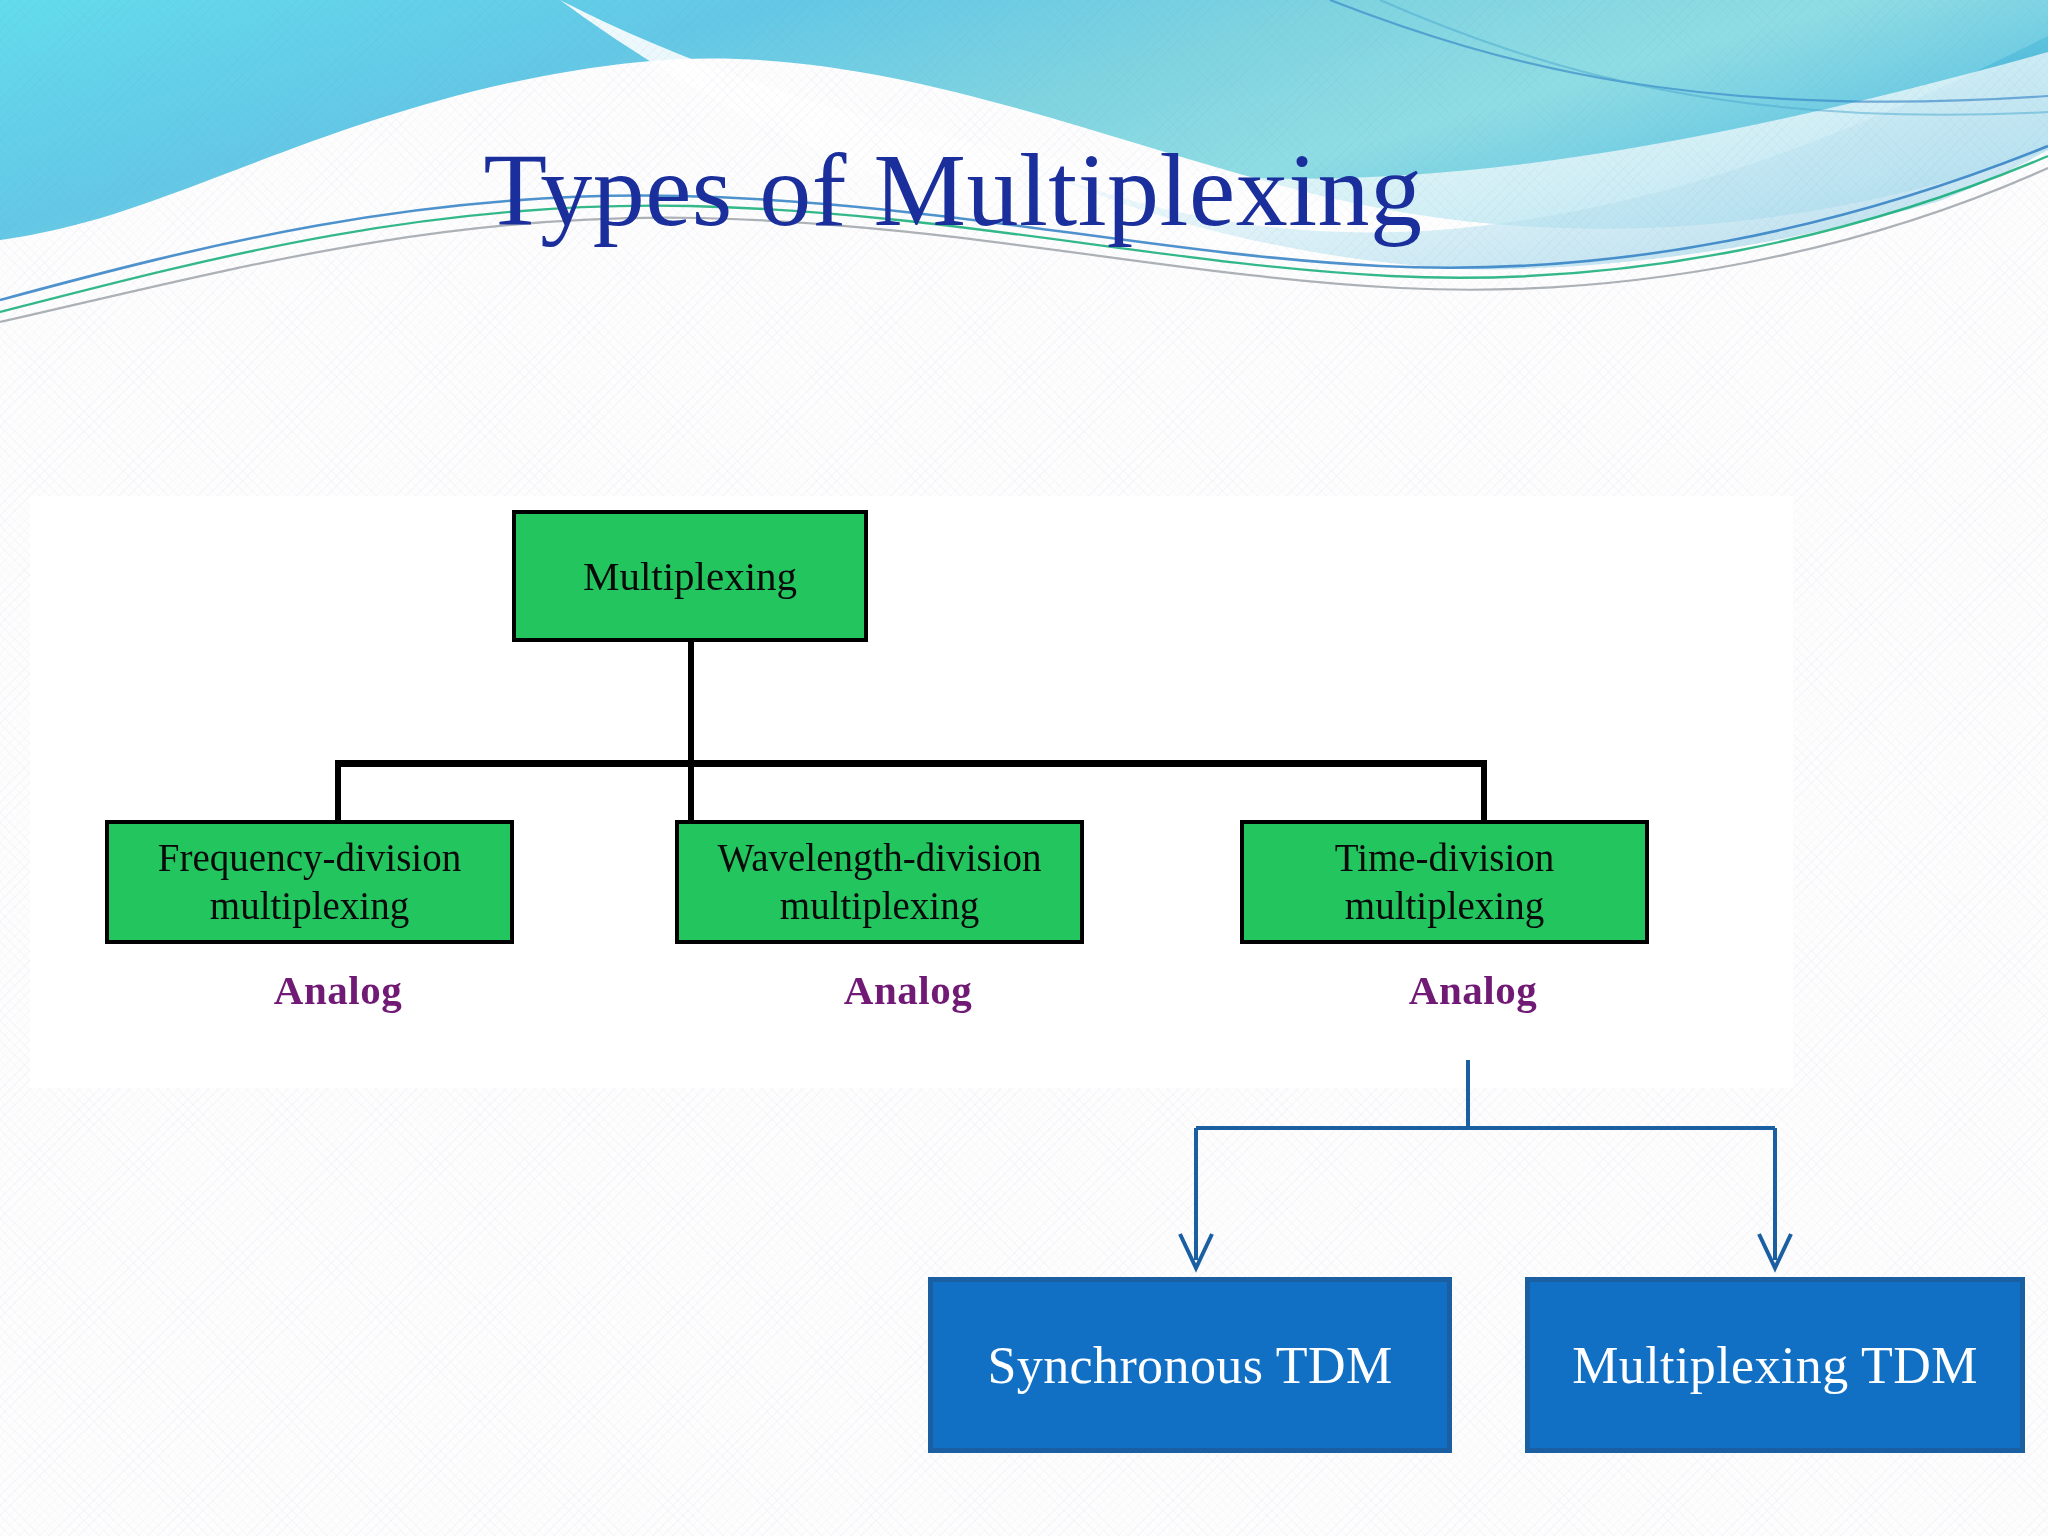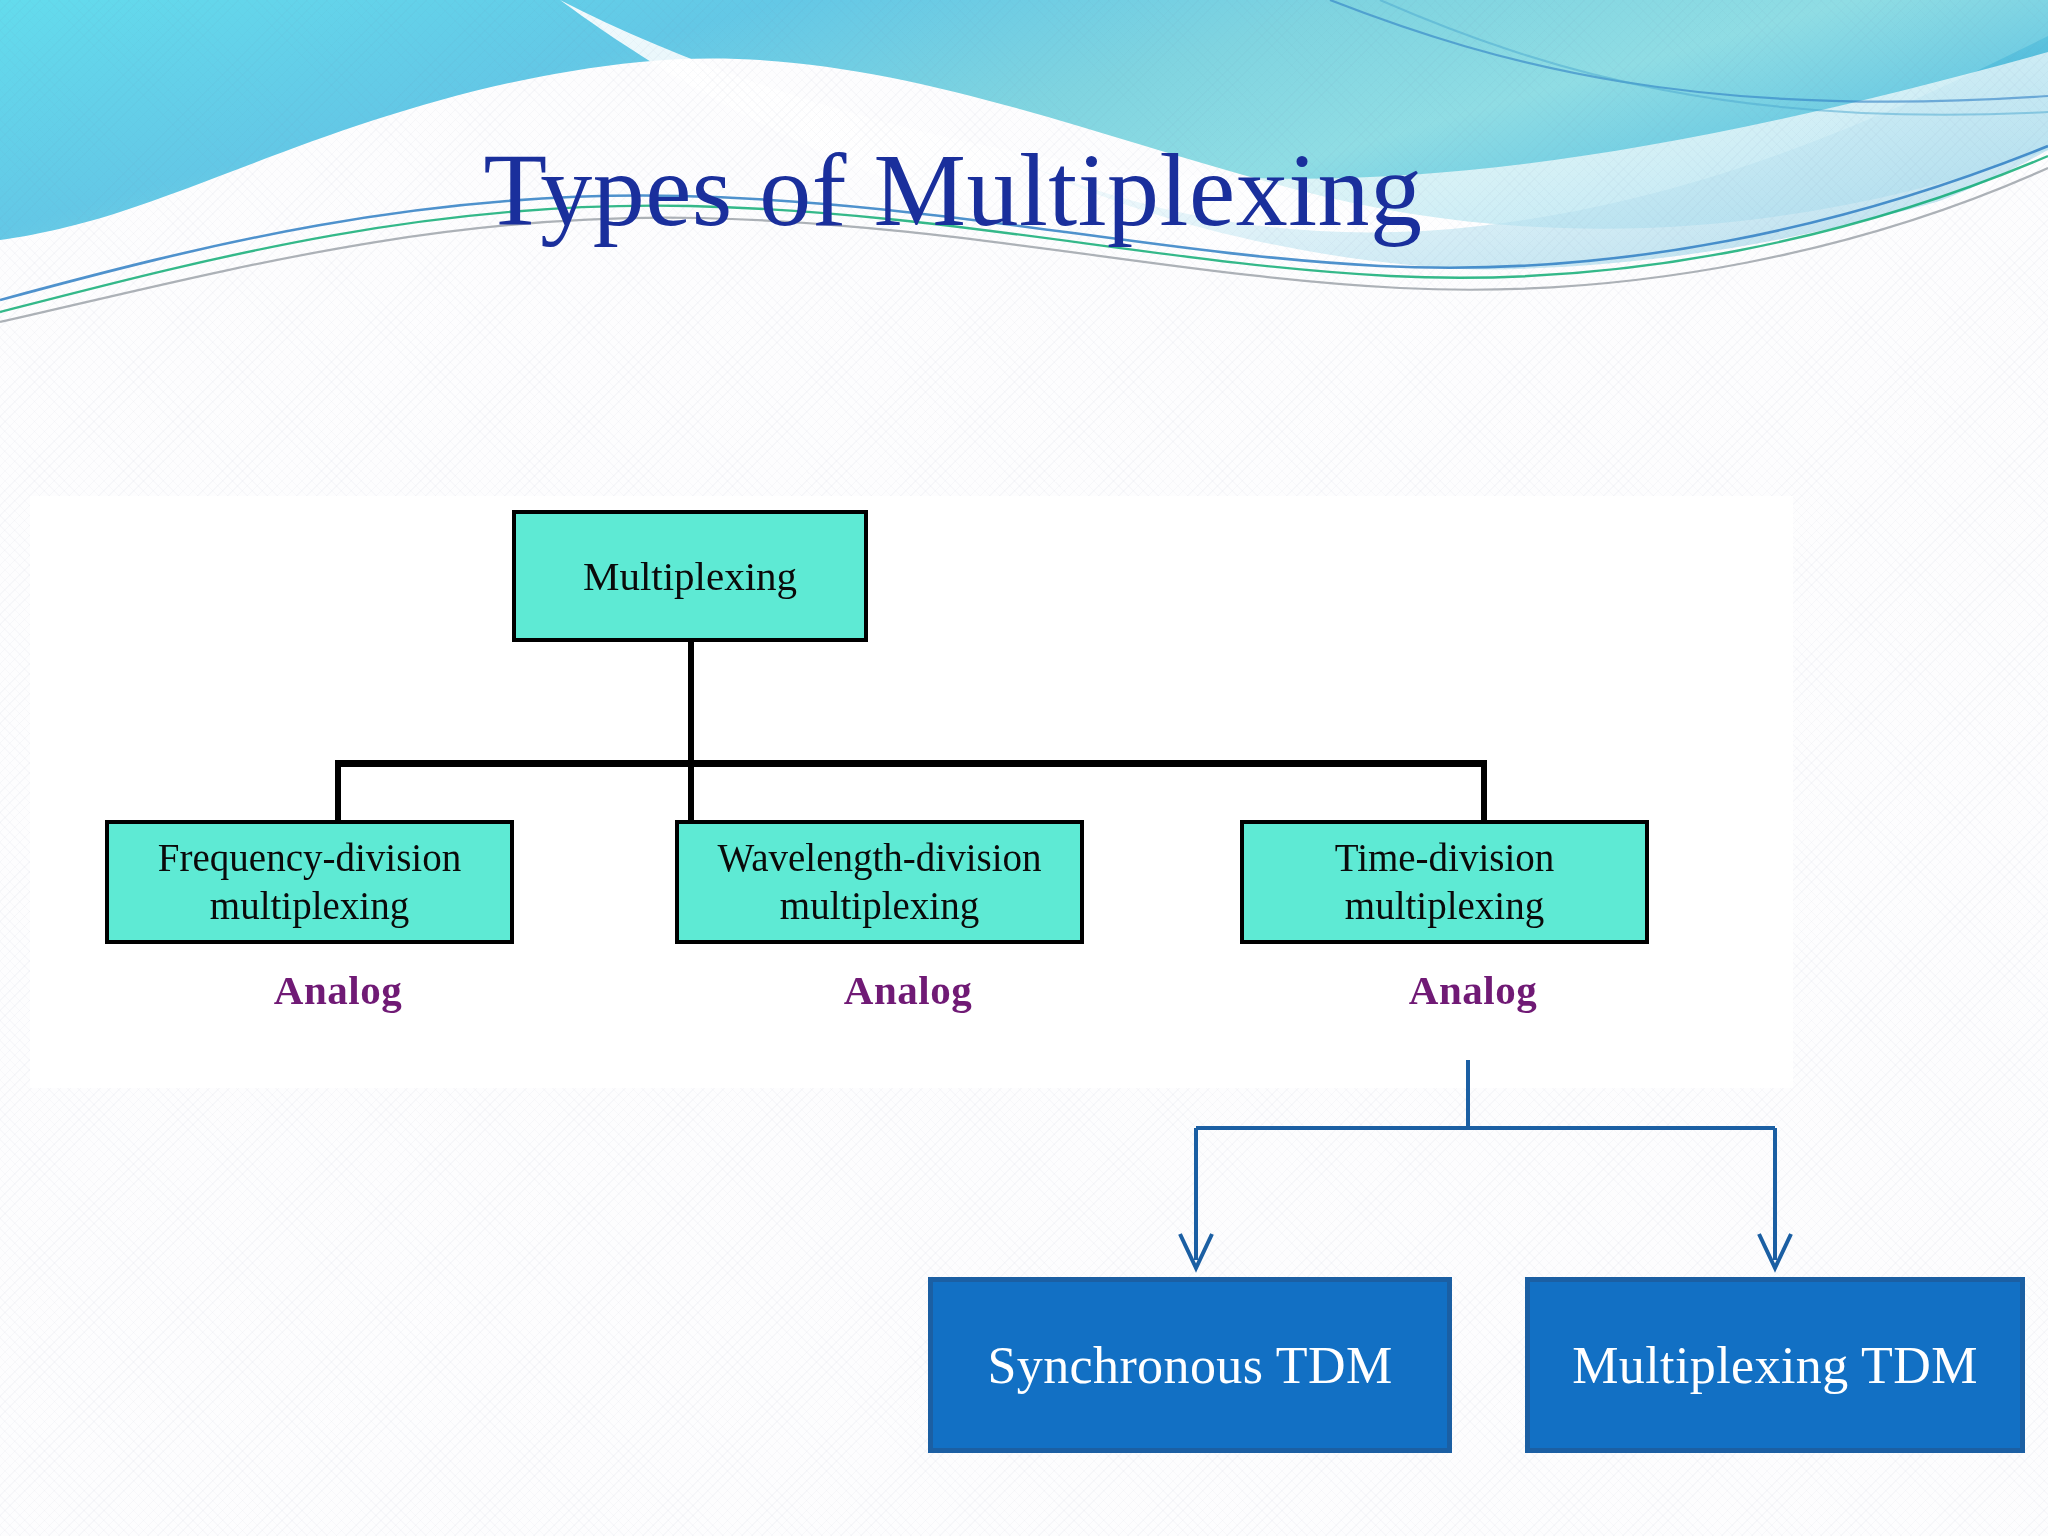--- a/index.html
+++ b/index.html
@@ -74,21 +74,21 @@
     left: 30px;
     top: 496px;
     width: 1763px;
     height: 592px;
     background: #ffffff;
   }
 
   
   .scan-box {
     position: absolute;
-    background: #5eead4;
+    background: #22c55e;
     border: 4px solid #000000;
     display: flex;
     align-items: center;
     justify-content: center;
     text-align: center;
     font-family: "Liberation Serif", serif;
     color: #0a0a0a;
   }
   .scan-box::after {
     content: "";

